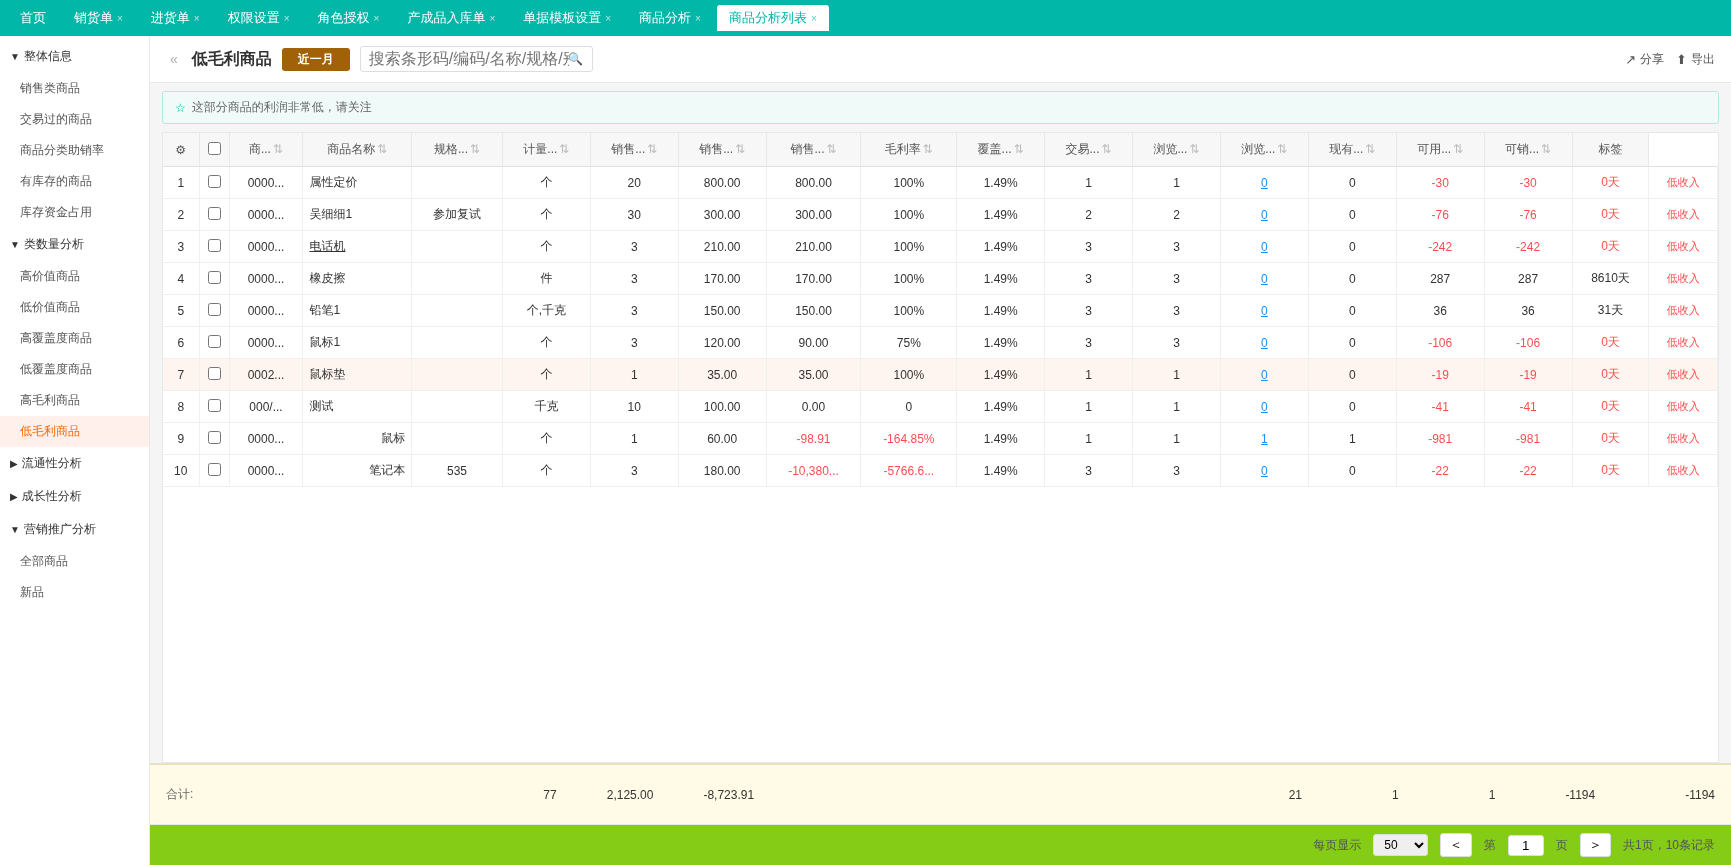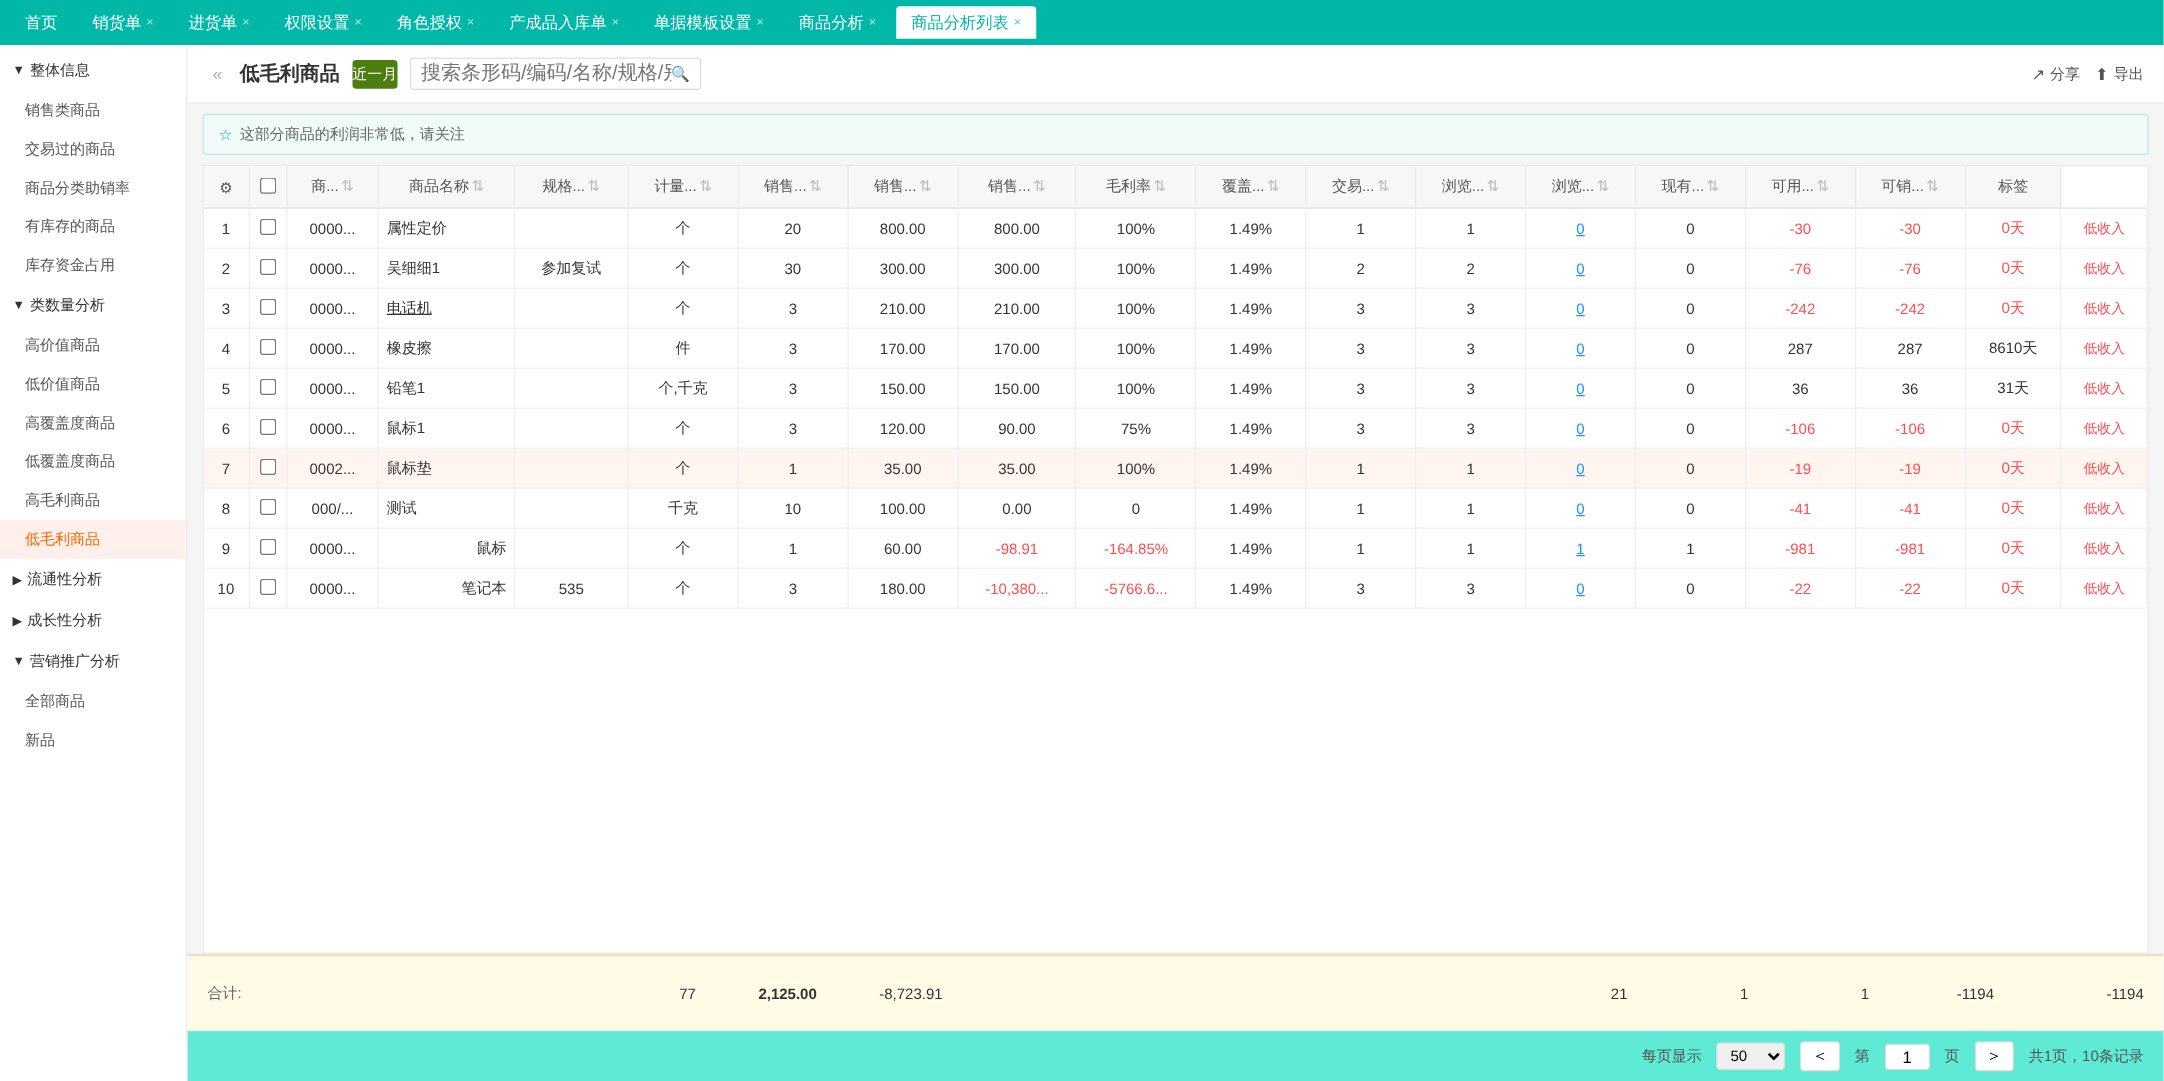--- a/index.html
+++ b/index.html
@@ -81,27 +81,28 @@
       display: flex;
       align-items: center;
       gap: 10px;
     }
     .page-title {
       font-size: 16px;
       font-weight: bold;
       color: #333;
     }
     .filter-btn {
-      background: #4d7c0f;
+      background: #a16207;
       color: #fff;
       border: none;
-      padding: 3px 0;
+      padding: 3px 16px;
       border-radius: 3px;
       cursor: pointer;
       font-size: 12px;
+      font-weight: bold;
     }
     .search-box {
       display: flex;
       align-items: center;
       border: 1px solid #ddd;
       border-radius: 3px;
       padding: 3px 8px;
       background: #fff;
     }
     .search-box input {
@@ -191,21 +192,21 @@
       padding: 21px 16px;
       display: flex;
       align-items: center;
       gap: 30px;
       font-size: 12px;
     }
     .footer-label { color: #666; }
     
     
     .bottom-bar {
-      background: #5eead4;
+      background: #84cc16;
       border-top: 1px solid #e8e8e8;
       padding: 8px 16px;
       display: flex;
       align-items: center;
       justify-content: flex-end;
       gap: 12px;
       font-size: 12px;
       color: #555;
     }
     .pagination-select {
@@ -588,21 +589,21 @@
     <td style="color:#ff4d4f">0天</td>
     <td class="tag-low-income">低收入</td>
   </tr>
           </tbody>
       </table>
     </div>
 
     <div class="table-footer">
       <span class="footer-label">合计:</span>
       <span style="margin-left:320px;">77</span>
-      <span style="margin-left:20px;font-weight:bold;">2,125.00</span>
+      <span style="margin-left:20px;">2,125.00</span>
       <span style="margin-left:20px;">-8,723.91</span>
       <span style="flex:1"></span>
       <span>21</span>
       <span style="margin-left:60px;">1</span>
       <span style="margin-left:60px;">1</span>
       <span style="margin-left:40px;">-1194</span>
       <span style="margin-left:60px;">-1194</span>
     </div>
 
     <div class="bottom-bar">

